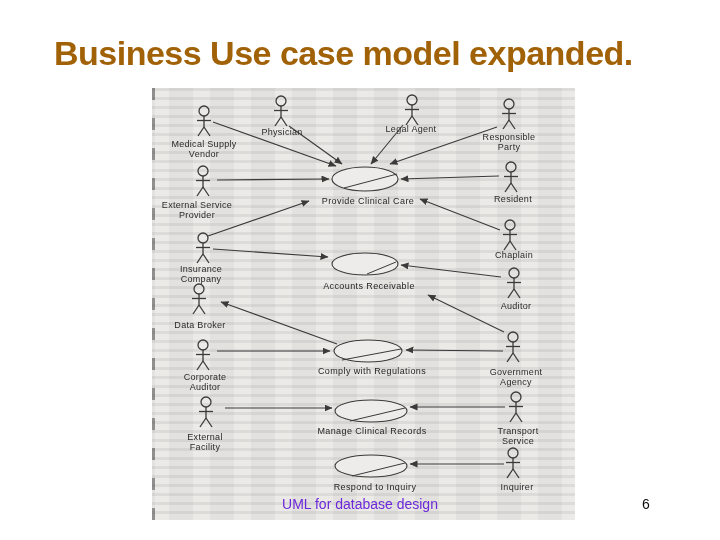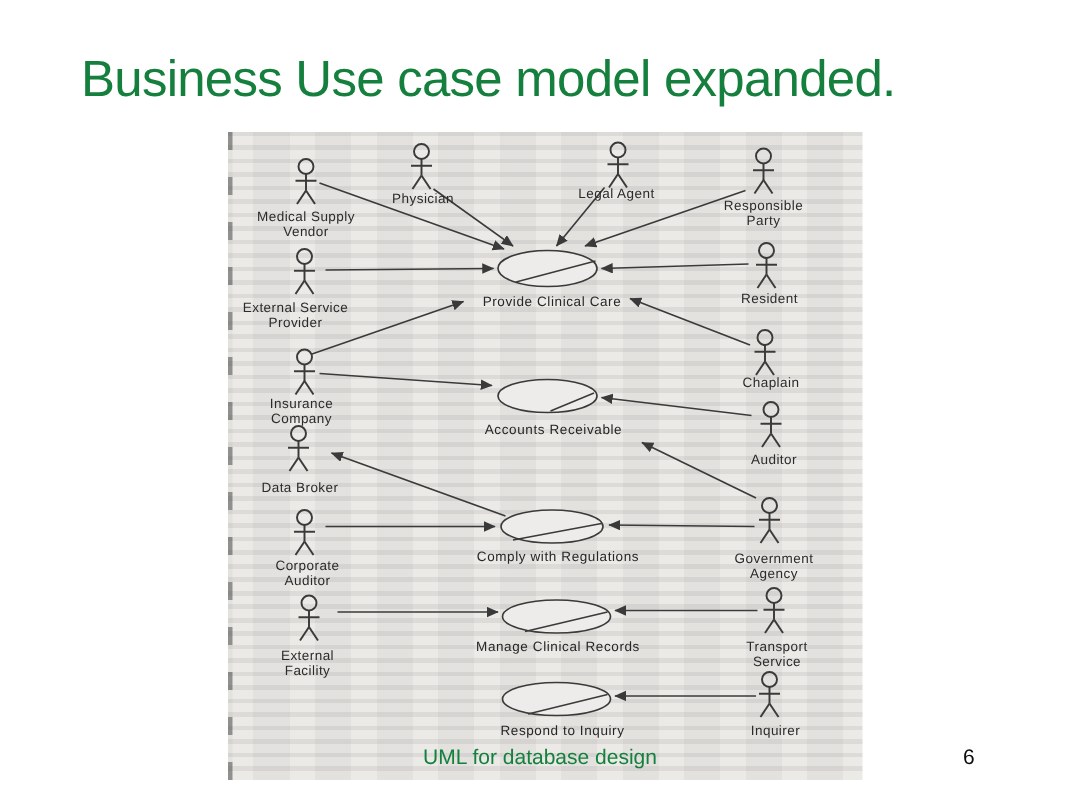--- a/index.html
+++ b/index.html
@@ -34,30 +34,30 @@
   .edge   { stroke:#3a3a3a; stroke-width:1.1; fill:none; marker-end:url(#arr); }
   .oval   { fill:#edecea; stroke:#3a3a3a; stroke-width:1.1; }
   .slash  { stroke:#3a3a3a; stroke-width:1; }
   .stick  { stroke:#3a3a3a; stroke-width:1.3; fill:none; }
   .lbl    { font-family:"Liberation Sans", sans-serif; font-size:9px;
             fill:#2b2b2b; letter-spacing:0.3px; text-anchor:middle; }
   .uclbl  { font-family:"Liberation Sans", sans-serif; font-size:9px;
             fill:#262626; letter-spacing:0.4px; text-anchor:middle; }
   .footer-text {
     position:absolute; left:0; width:720px; top:496px; text-align:center;
-    font-size:14px; color:#15803d;
+    font-size:14px; color:#6d28d9;
   }
   .page-number {
     position:absolute; left:642px; top:496px; font-size:14px; color:#0d0d0d;
   }
 </style>
 </head>
 <body style="background: rgb(255, 255, 255);">
 
-<div class="slide-title" style="color: #15803d;">Business Use case model expanded.</div>
+<div class="slide-title" style="color: #a16207; font-weight: bold;">Business Use case model expanded.</div>
 
 <div class="scan" style="background: rgb(236, 234, 231);">
   <svg class="diagram" width="423" height="432" viewBox="152 88 423 432" xmlns="http://www.w3.org/2000/svg">
     <defs>
       <marker id="arr" markerWidth="9" markerHeight="8" refX="7.5" refY="3.5" orient="auto" markerUnits="userSpaceOnUse">
         <path d="M0,0 L8,3.5 L0,7 Z" fill="#3a3a3a"></path>
       </marker>
       <g id="stick" class="stick">
         <circle cx="0" cy="0" r="5"></circle>
         <line x1="0" y1="5" x2="0" y2="16"></line>

